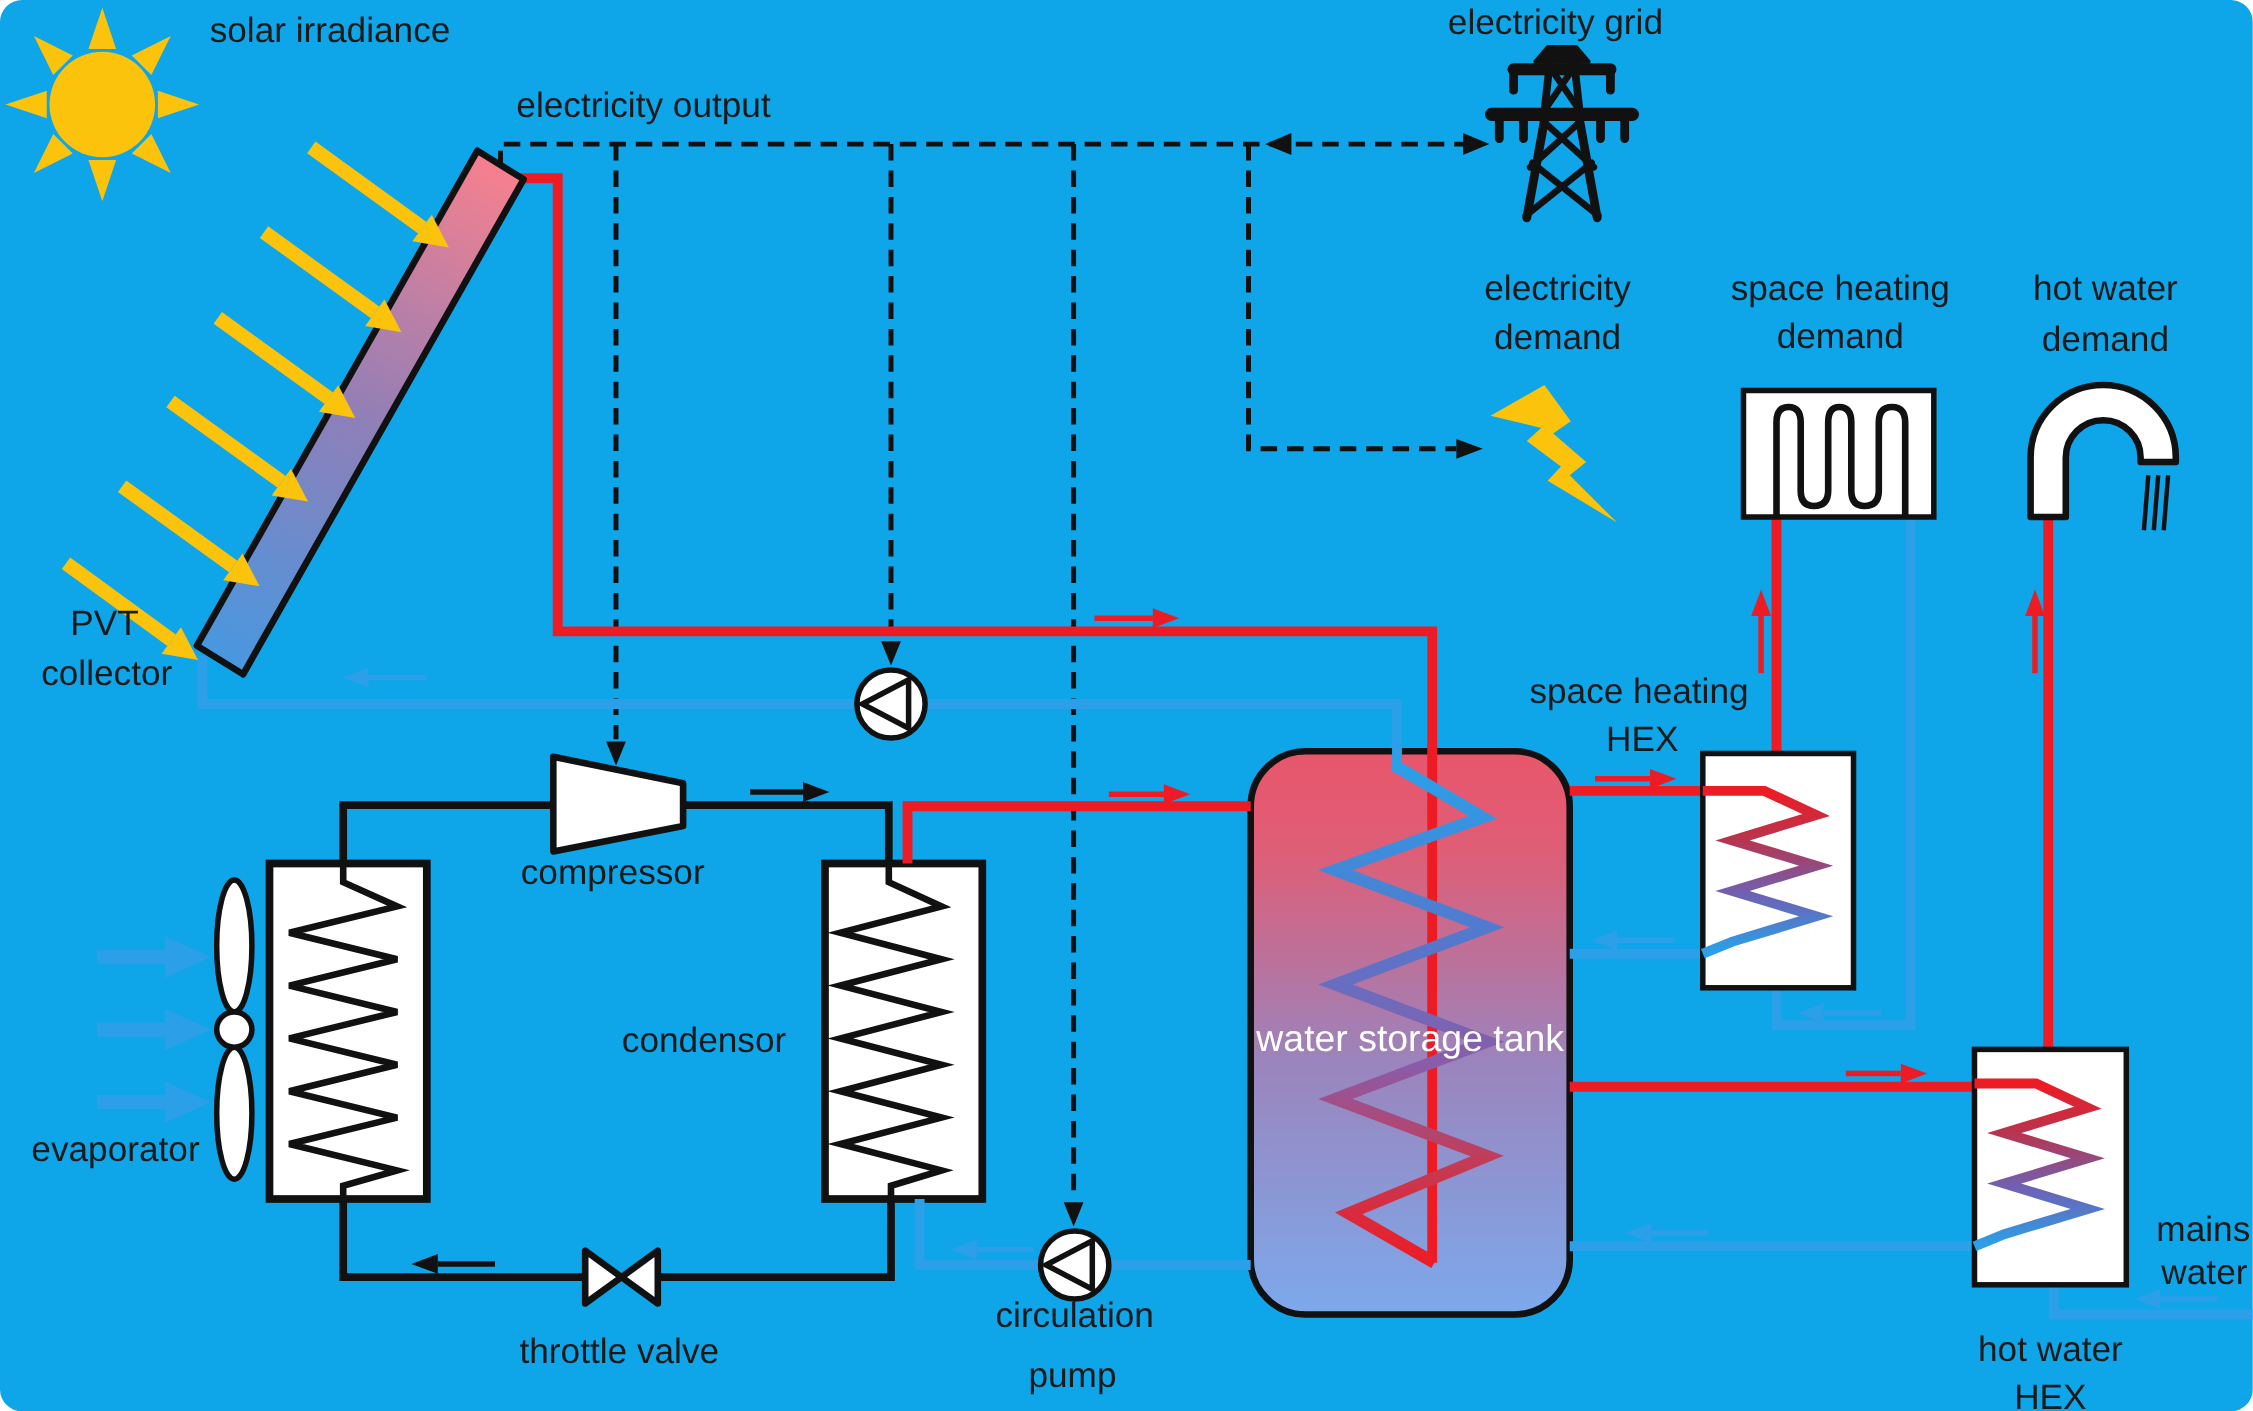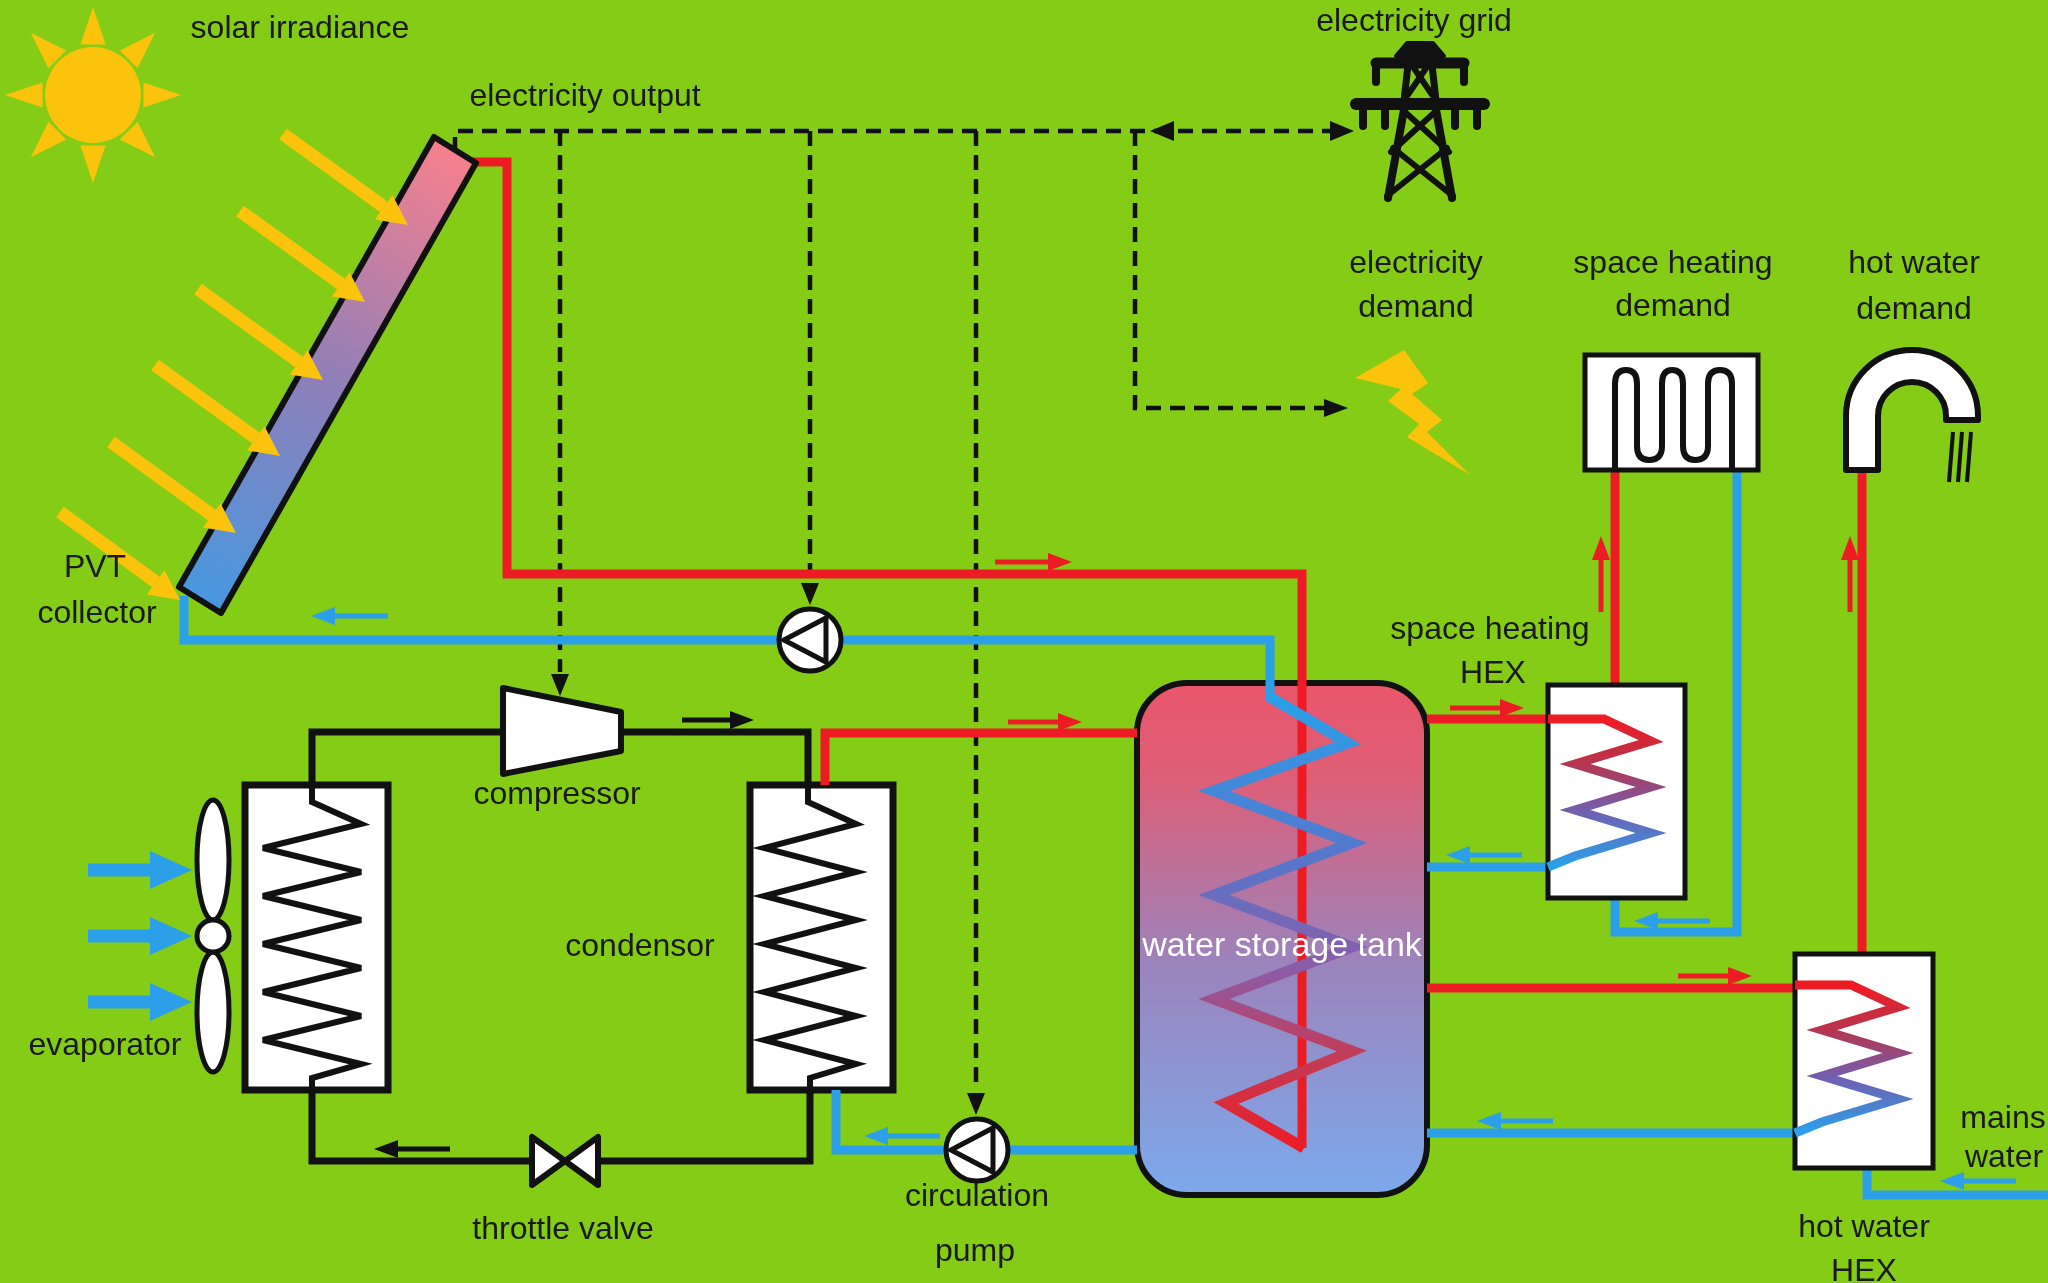--- a/index.html
+++ b/index.html
@@ -1,16 +1,16 @@
 <!DOCTYPE html>
 <html style="--pipe-hot: #ED1C24; --pipe-cold: #2B9FE8; --ref: #111111; --sun: #FBC30B; --ink: #1A1A1A;"><head>
 <meta charset="utf-8">
 <style>
   html,body{margin:0;padding:0;background:#fff;}
-  .stage{width:2048px;height:1283px;position:relative;background:#84cc16;overflow:hidden;}
+  .stage{width:2048px;height:1283px;position:relative;background:#0ea5e9;overflow:hidden;border-radius:20px;}
   svg{display:block;}
   text{font-family:"Liberation Sans", sans-serif; fill:var(--ink,#1a1a1a); font-size:32px;}
   .t-white{fill:#fff;font-size:34px;}
   .pipe-hot{stroke:var(--pipe-hot,#ED1C24);stroke-width:9;fill:none;}
   .pipe-cold{stroke:var(--pipe-cold,#2B9FE8);stroke-width:9;fill:none;}
   .pipe-ref{stroke:var(--ref,#111);stroke-width:7;fill:none;}
   .dashline{stroke:var(--ref,#111);stroke-width:4.5;fill:none;stroke-dasharray:15 9;}
   .boxHP{fill:#fff;stroke:var(--ref,#111);stroke-width:7;}
   .boxHEX{fill:#fff;stroke:var(--ref,#111);stroke-width:5;}
   .coilK{stroke:var(--ref,#111);stroke-width:6;fill:none;stroke-linejoin:miter;}

